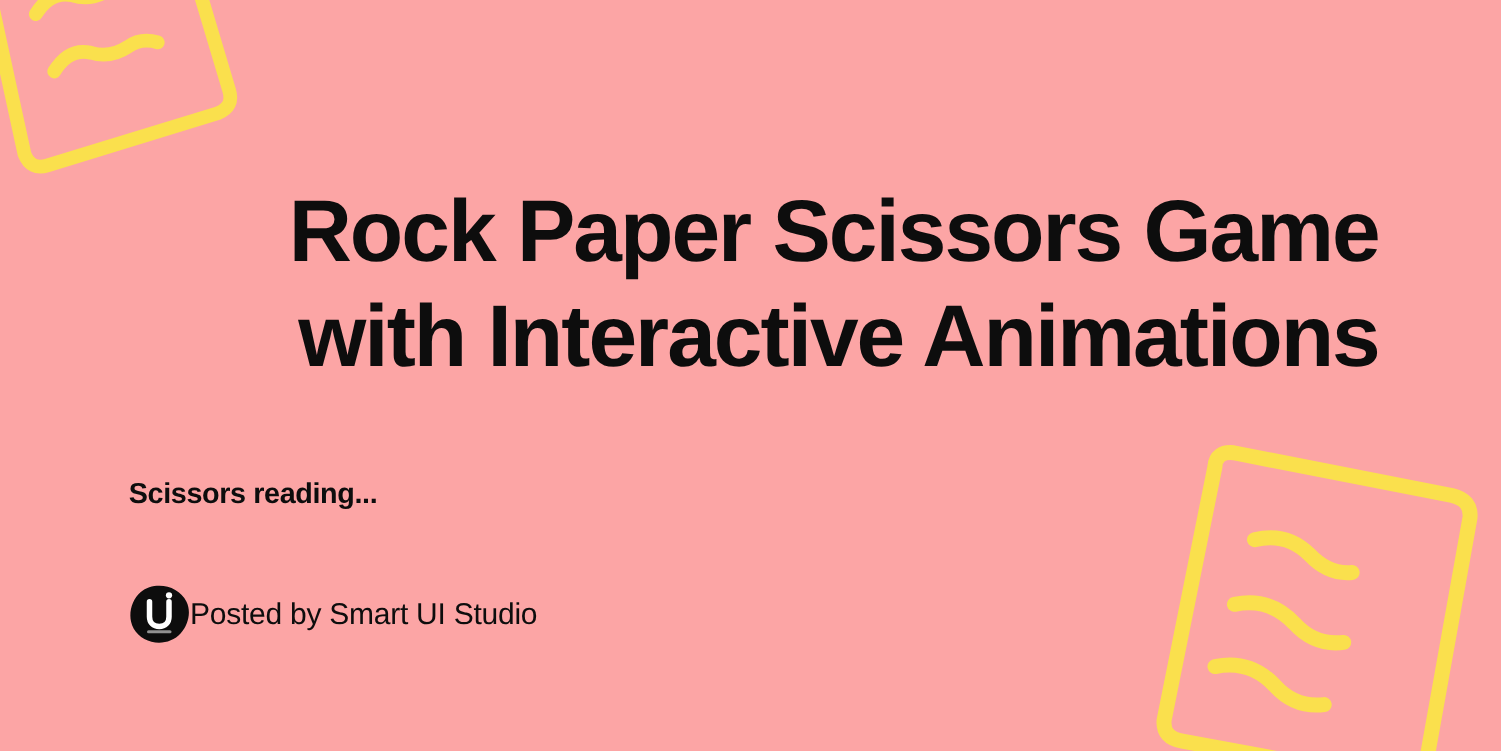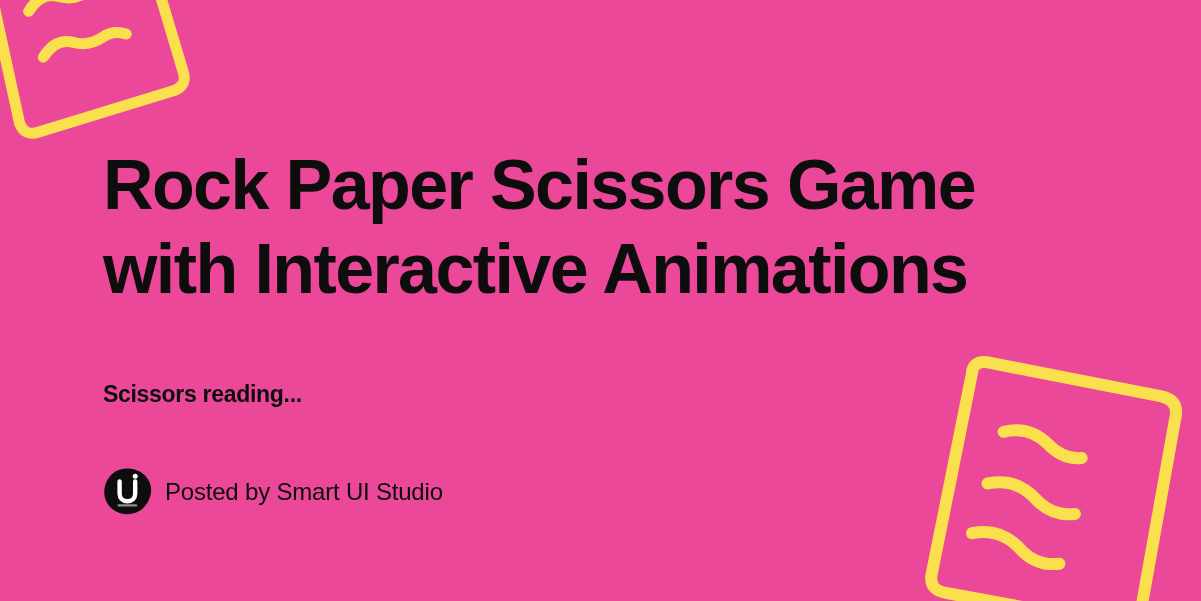--- a/index.html
+++ b/index.html
@@ -9,22 +9,23 @@
   body {
     width: 1201px;
     height: 601px;
     overflow: hidden;
     font-family: "Liberation Sans", sans-serif;
   }
   #card {
     position: relative;
     width: 1201px;
     height: 601px;
-    background: #ec4899;
+    background: #fca5a5;
     overflow: hidden;
+    text-align: right;
   }
   .doodle {
     position: absolute;
     pointer-events: none;
   }
   #doodle-top-left {
     left: -48px;
     top: -92px;
     width: 260px;
     height: 260px;
@@ -66,21 +67,20 @@
     font-size: 23px;
     letter-spacing: -0.3px;
     color: #0D0D0D;
   }
   #byline {
     position: absolute;
     top: 467px;
     left: 0;
     display: flex;
     align-items: center;
-    gap: 13px;
   }
   #avatar {
     width: 49px;
     height: 49px;
     flex: 0 0 auto;
     display: block;
   }
   #byline-text {
     font-family: "Liberation Sans", sans-serif;
     font-weight: normal;

